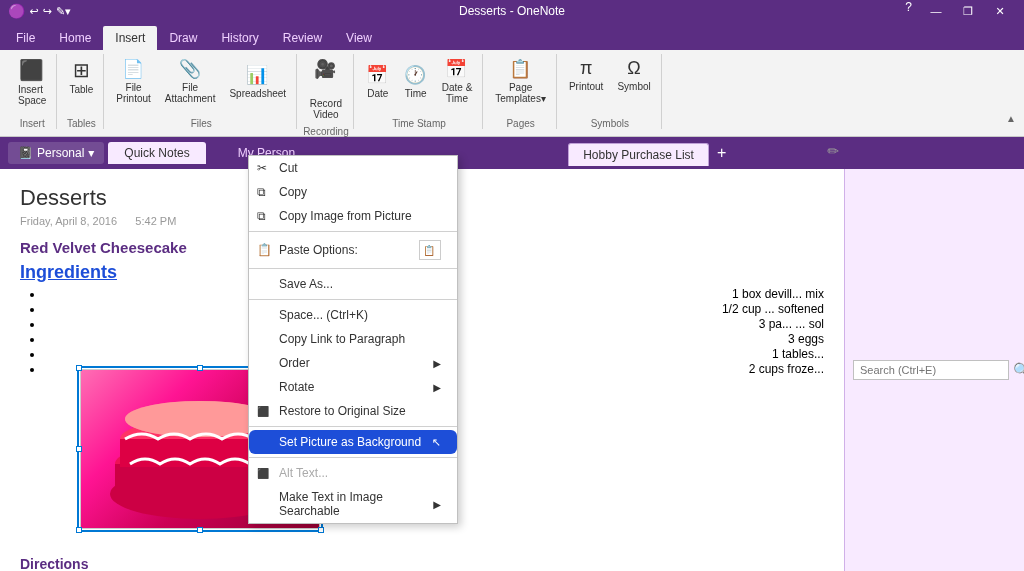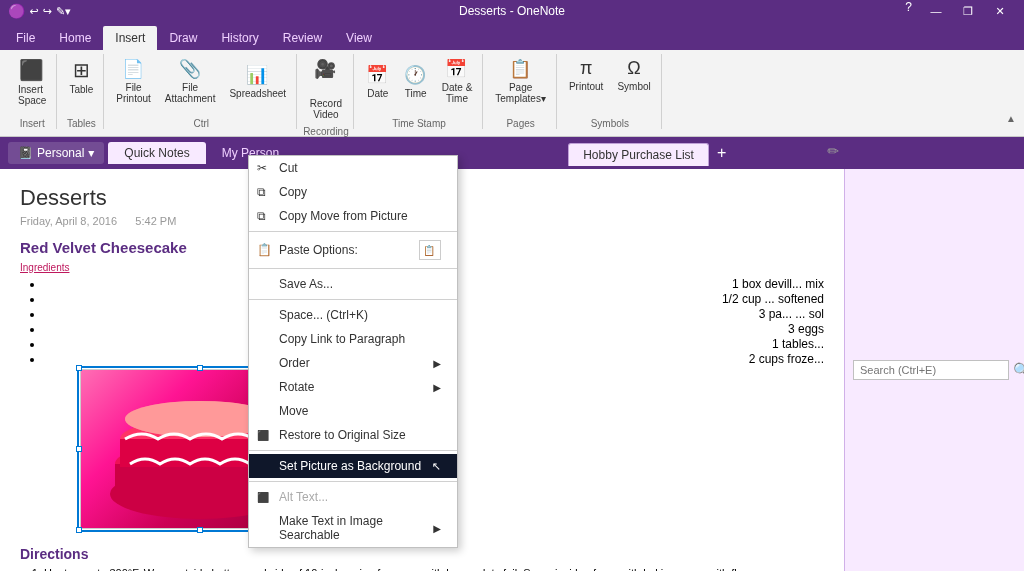--- a/index.html
+++ b/index.html
@@ -99,21 +99,21 @@
       padding: 4px 10px;
       border-radius: 3px;
       font-size: 12px;
       cursor: pointer;
       display: flex;
       align-items: center;
       gap: 4px;
     }
     .notebook-tabs {
       display: flex;
-      gap: 0;
+      gap: 16px;
       flex: 1;
     }
     .notebook-tab {
       padding: 4px 16px;
       font-size: 12px;
       cursor: pointer;
       color: #f0d0ff;
       border-radius: 3px 3px 0 0;
     }
     .notebook-tab.active {
@@ -130,21 +130,21 @@
     
     .note-content {
       flex: 1;
       background: white;
       padding: 16px 20px;
       overflow: hidden;
       position: relative;
     }
     .note-title { font-size: 22px; font-weight: 300; color: #333; margin-bottom: 4px; }
     .note-heading { font-size: 15px; color: #5b2d82; font-weight: 600; margin-bottom: 6px; }
-    .note-subheading { font-size: 10px; color: #be185d; text-decoration: underline; margin-bottom: 4px; }
+    .note-subheading { font-size: 18px; color: #1d4ed8; text-decoration: underline; margin-bottom: 4px; font-weight: bold; }
     .note-list { padding-left: 24px; margin-bottom: 4px; }
     .note-list li { font-size: 12px; margin-bottom: 1px; text-align: right; }
     .directions-heading { font-size: 14px; color: #5b2d82; font-weight: 600; margin: 8px 0 4px; }
     .directions-list { padding-left: 24px; }
     .directions-list li { font-size: 11px; margin-bottom: 3px; line-height: 1.4; }
 
     
     .note-image {
       position: absolute;
       top: 200px;
@@ -245,21 +245,21 @@
     }
     .menu-item {
       padding: 5px 16px 5px 30px;
       cursor: pointer;
       color: #333;
       display: flex;
       align-items: center;
       justify-content: space-between;
       position: relative;
     }
-    .menu-item:hover, .menu-item.highlighted { background: #0f172a; color: white; }
+    .menu-item:hover, .menu-item.highlighted { background: #1d4ed8; color: white; border-radius: 6px; }
     .menu-separator { height: 1px; background: #d0d0d0; margin: 3px 0; }
     .menu-icon {
       position: absolute;
       left: 8px;
       font-size: 12px;
     }
     .menu-arrow { font-size: 10px; }
 
     
     .ribbon-collapse { position: absolute; right: 8px; top: 113px; font-size: 10px; color: #666; cursor: pointer; }
@@ -339,21 +339,21 @@
         </div>
         <div class="ribbon-btn">
           <span class="icon" style="font-size:18px;">📎</span>
           <span style="font-size:10px;text-align:center;">File<br>Attachment</span>
         </div>
         <div class="ribbon-btn">
           <span class="icon" style="font-size:18px;">📊</span>
           <span style="font-size:10px;text-align:left;">Spreadsheet</span>
         </div>
       </div>
-      <span class="ribbon-group-label">Ctrl</span>
+      <span class="ribbon-group-label">Files</span>
     </div>
 
     <div class="ribbon-group">
       <div class="ribbon-buttons">
         <div class="ribbon-btn">
           <span class="icon" style="font-size:18px;">🎥</span>
           <span style="font-size:10px;text-align:center;margin-top:16px;">Record<br>Video</span>
         </div>
       </div>
       <span class="ribbon-group-label">Recording</span>
@@ -493,21 +493,21 @@
   <div class="menu-item">
     <span class="menu-icon">✂</span>
     <span>Cut</span>
   </div>
   <div class="menu-item">
     <span class="menu-icon">⧉</span>
     <span>Copy</span>
   </div>
   <div class="menu-item">
     <span class="menu-icon">⧉</span>
-    <span>Copy Move from Picture</span>
+    <span>Copy Image from Picture</span>
   </div>
   <div class="menu-separator"></div>
   <div class="menu-item">
     <span class="menu-icon">📋</span>
     <span>Paste Options:</span>
     <div style="display:inline-flex;gap:3px;margin-left:8px;">
       <div style="width:22px;height:20px;border:1px solid #ccc;background:white;display:flex;align-items:center;justify-content:center;font-size:10px;">📋</div>
     </div>
   </div>
   <div class="menu-separator"></div>
@@ -523,23 +523,20 @@
   </div>
   <div class="menu-item">
     <span>Order</span>
     <span class="menu-arrow">▶</span>
   </div>
   <div class="menu-item">
     <span>Rotate</span>
     <span class="menu-arrow">▶</span>
   </div>
   <div class="menu-item">
-    <span>Move</span>
-  </div>
-  <div class="menu-item">
     <span class="menu-icon" style="font-size:10px;">⬛</span>
     <span>Restore to Original Size</span>
   </div>
   <div class="menu-separator"></div>
   <div class="menu-item highlighted">
     <span>Set Picture as Background</span>
     <span style="font-size:11px;margin-left:4px;">↖</span>
   </div>
   <div class="menu-separator"></div>
   <div class="menu-item">

